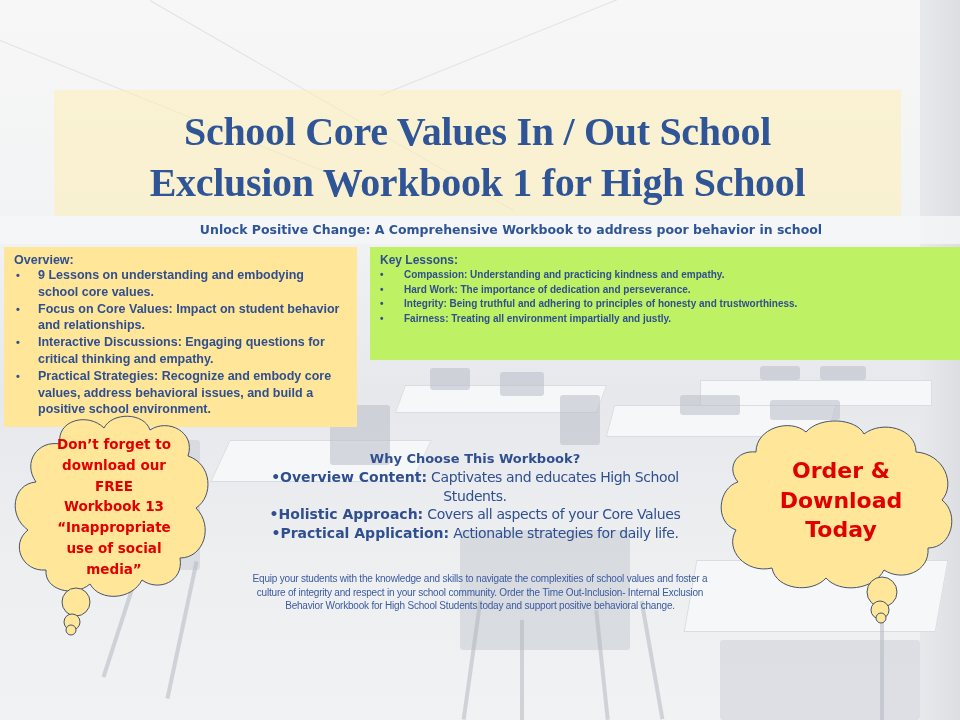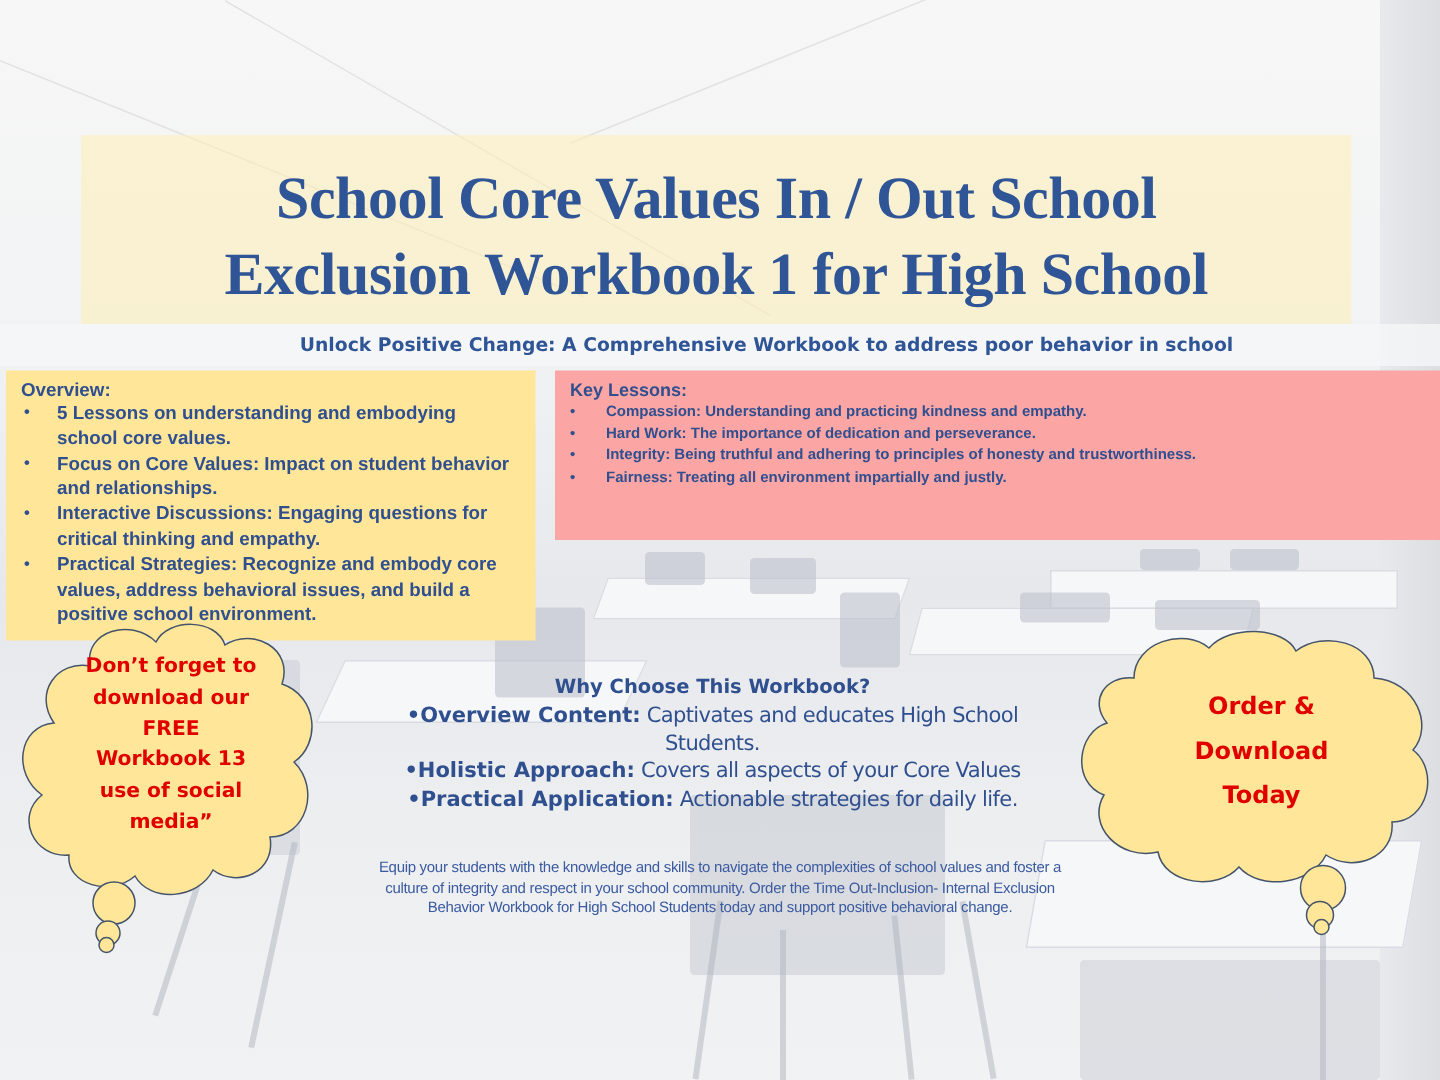--- a/index.html
+++ b/index.html
@@ -29,32 +29,32 @@
     font-family: "DejaVu Sans", sans-serif; font-weight: bold; color: #2f5597; font-size: 12.5px; padding-left: 31px; }
 
   .overview { position: absolute; left: 4px; top: 247px; width: 353px; height: 180px;
     background: #ffe699; box-sizing: border-box; padding: 6px 10px; color: #2f4f8f; }
   .overview h3 { margin: 0; font-size: 12.5px; font-weight: bold; }
   .overview ul { margin: 0; padding: 0; list-style: none; }
   .overview li { position: relative; padding-left: 24px; font-size: 12.5px; font-weight: bold; line-height: 16.8px; }
   .overview li::before { content: "•"; position: absolute; left: 2px; font-size: 11px; }
 
   .keylessons { position: absolute; left: 370px; top: 247px; width: 590px; height: 113px;
-    background: #fca5a5; box-sizing: border-box; padding: 6px 10px; color: #2f4f8f; }
+    background: #bef264; box-sizing: border-box; padding: 6px 10px; color: #2f4f8f; }
   .keylessons h3 { margin: 0 0 1px 0; font-size: 12px; font-weight: bold; }
   .keylessons li { position: relative; padding-left: 24px; font-size: 10px; font-weight: bold; line-height: 14.5px; }
   .keylessons ul { margin: 0; padding: 0; list-style: none; }
   .keylessons li::before { content: "•"; position: absolute; left: 0; }
 
   .cloud { position: absolute; }
   .cloud svg { position: absolute; left: 0; top: 0; }
   .cloud-text { position: absolute; text-align: center; color: #e00000; font-weight: bold; }
   .cloud-left .cloud-text { left: 30px; top: 22px; width: 152px; font-size: 13.5px; line-height: 20.8px;
     font-family: "DejaVu Sans", sans-serif; }
-  .cloud-right .cloud-text { left: 30px; top: 38px; width: 190px; font-size: 16px; line-height: 29.5px;
+  .cloud-right .cloud-text { left: 30px; top: 38px; width: 190px; font-size: 22px; line-height: 29.5px;
     font-family: "DejaVu Sans", sans-serif; }
 
   .why { position: absolute; left: 240px; top: 450px; width: 470px; text-align: center; color: #2f4f8f; }
   .why h3 { margin: 0; font-size: 13px; font-weight: bold; font-family: "DejaVu Sans", sans-serif; line-height: 18px; }
   .why p { margin: 0; font-size: 14px; line-height: 18.5px; font-family: "DejaVu Sans", sans-serif; }
   .why b { font-weight: bold; }
   .why .desc { color: #2f4f8f; font-weight: normal; letter-spacing: -0.4px; margin-top: 10px; }
 
   .blurb { position: absolute; left: 250px; top: 572px; width: 460px; text-align: center;
     color: #3b5aa0; font-size: 10px; line-height: 13.5px; letter-spacing: -0.2px; }
@@ -97,21 +97,21 @@
   <div>School Core Values In / Out School</div>
   <div>Exclusion Workbook 1 for High School</div>
 </div>
 
 <div class="subtitle-bar"></div>
 <div class="subtitle">Unlock Positive Change: A Comprehensive Workbook  to address poor behavior in school</div>
 
 <div class="overview">
   <h3>Overview:</h3>
   <ul>
-    <li>5 Lessons on understanding and embodying school core values.</li>
+    <li>9 Lessons on understanding and embodying school core values.</li>
     <li>Focus on Core Values: Impact on student behavior and relationships.</li>
     <li>Interactive Discussions: Engaging questions for critical thinking and empathy.</li>
     <li>Practical Strategies: Recognize and embody core values, address behavioral issues, and build a positive school environment.</li>
   </ul>
 </div>
 
 <div class="keylessons">
   <h3>Key Lessons:</h3>
   <ul>
     <li>Compassion:  Understanding  and practicing kindness and empathy.</li>
@@ -128,20 +128,21 @@
       <circle cx="68" cy="190" r="14"></circle>
       <circle cx="64" cy="210" r="8"></circle>
       <circle cx="63" cy="218" r="5"></circle>
     </g>
   </svg>
   <div class="cloud-text">
     <div>Don’t forget to</div>
     <div>download our</div>
     <div>FREE</div>
     <div>Workbook 13</div>
+    <div>“Inappropriate</div>
     <div>use  of social</div>
     <div>media”</div>
   </div>
 </div>
 
 <div class="cloud cloud-right" style="left:716px;top:418px;width:244px;height:210px;">
   <svg width="244" height="210" viewBox="0 0 244 210">
     <g fill="#ffe699" stroke="#44546a" stroke-width="1">
       <path d="M40,34 C40,10 74,0 90,14 C104,-2 140,0 148,16 C166,2 200,10 200,34 C228,36 240,66 226,82 C244,96 236,130 212,130 C214,154 186,164 168,152 C158,172 124,176 110,160 C96,176 60,172 56,150 C30,156 8,132 20,112 C-2,104 2,70 22,64 C10,50 20,32 40,34 Z"></path>
       <circle cx="166" cy="174" r="15"></circle>

